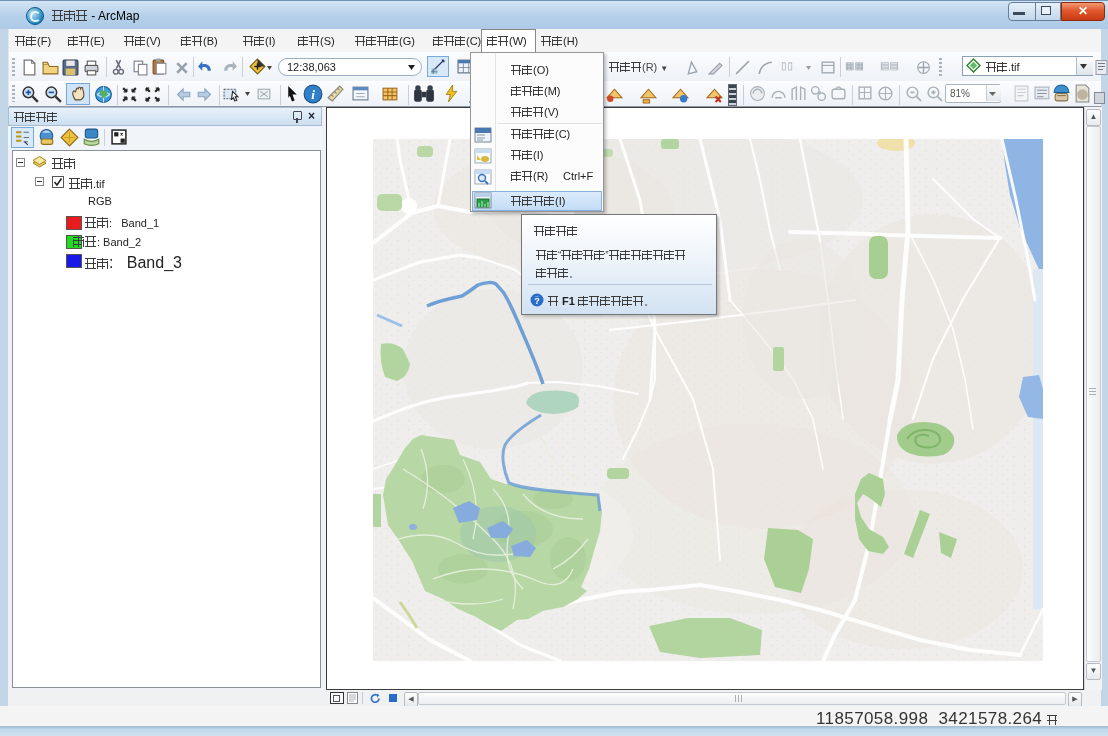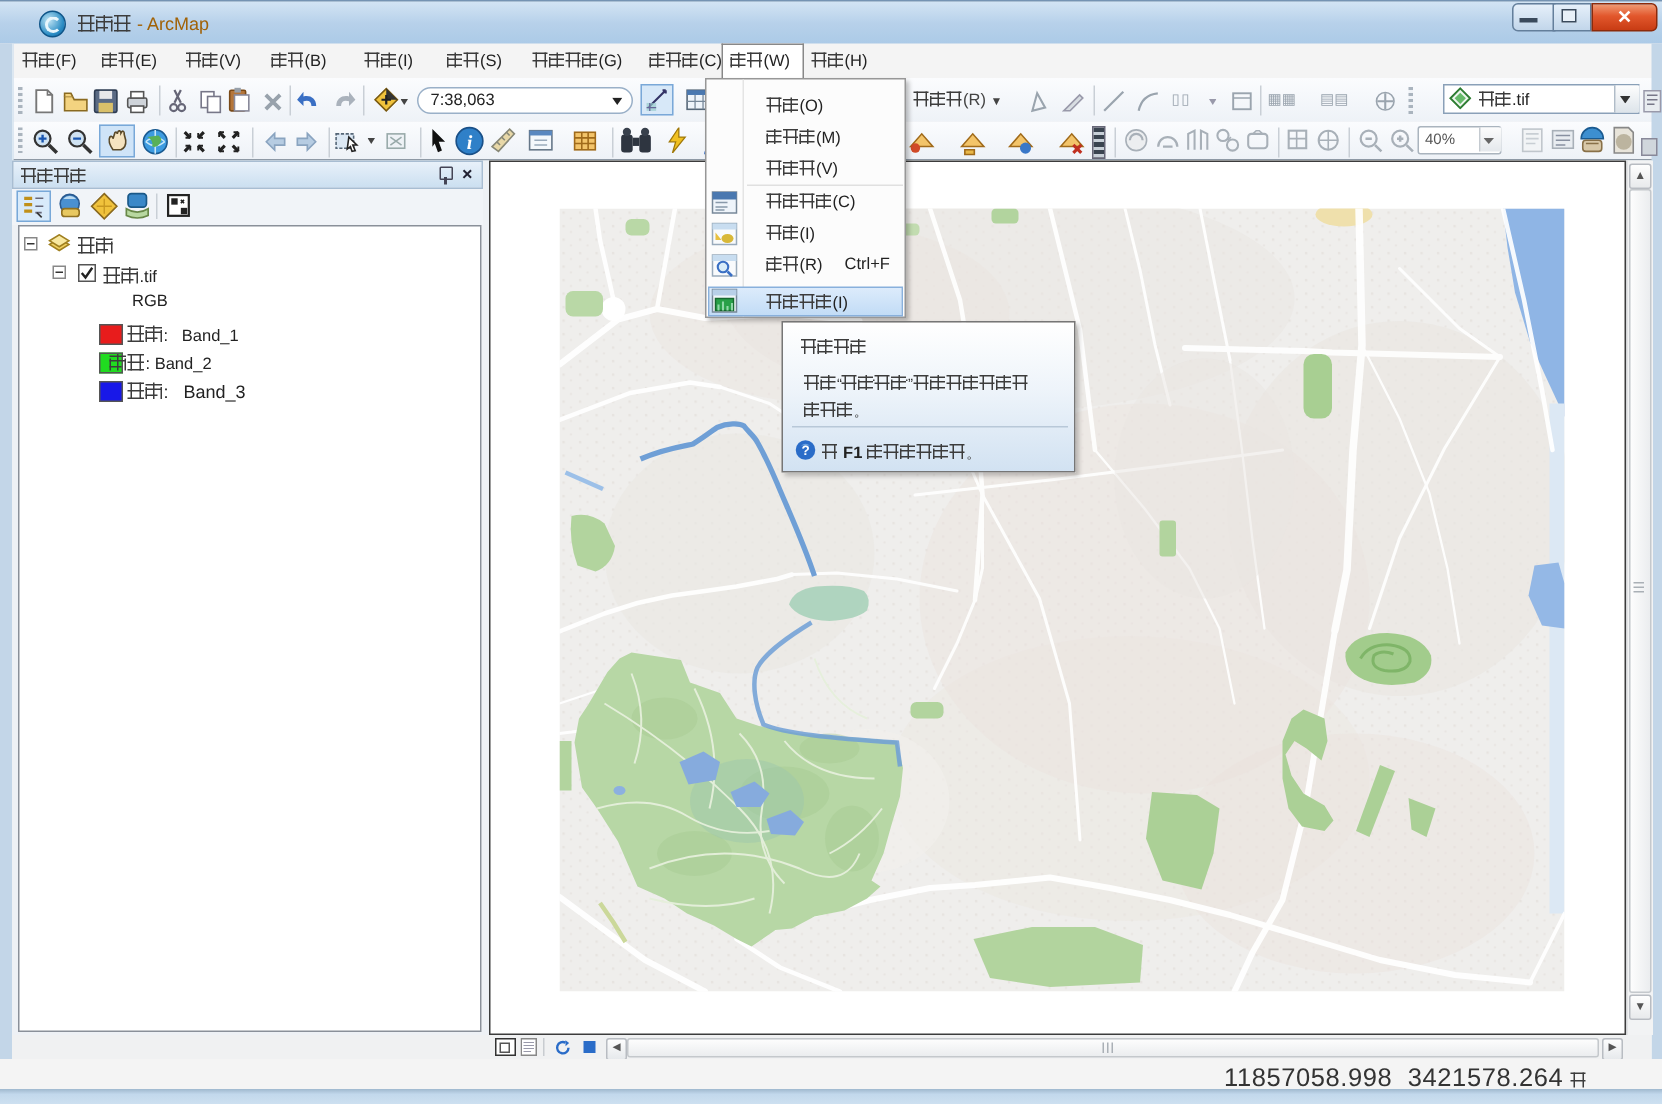--- a/index.html
+++ b/index.html
@@ -20,21 +20,21 @@
 .z.sm{width:10px;height:10px;background-size:10px 1px,10px 1px,10px 1px,1px 10px,1px 10px}
 .tsep{position:absolute;top:57px;height:20px;width:1px;background:#c9cfd6}
 .tsep2{position:absolute;top:85px;height:20px;width:1px;background:#c9cfd6}
 .ico{position:absolute;width:17px;height:17px}
 </style></head>
 <body>
 
 <div class="abs" id="titlebar" style="left:0;top:0;width:1108px;height:29px;background:linear-gradient(#d3e4f4,#b7d1ea 50%,#abcae7);border-top:1px solid #7593b2"></div>
 <div class="abs" style="left:26px;top:7px;width:16px;height:16px;border-radius:50%;background:radial-gradient(circle at 35% 35%,#bfe4f4,#2a8cc4 65%,#1265a0);border:1px solid #0f5588"></div>
 <div class="abs" style="left:30px;top:11px;width:7px;height:7px;border:2px solid #e8f6fc;border-radius:50%;border-right-color:transparent"></div>
-<div class="abs" style="left:52px;top:9px"><i class="z"></i><i class="z v2"></i><i class="z"></i><span style="font-size:12px;color:#a16207">&nbsp;- ArcMap</span></div>
+<div class="abs" style="left:52px;top:9px"><i class="z"></i><i class="z v2"></i><i class="z"></i><span style="font-size:12px;color:#000000">&nbsp;- ArcMap</span></div>
 
 <div class="abs" style="left:1008px;top:2px;width:27px;height:17px;background:linear-gradient(#e6f0fa,#c2d6ea);border:1px solid #647f9b;border-radius:4px 0 0 4px"></div>
 <div class="abs" style="left:1013px;top:12px;width:12px;height:3px;background:#3a4a5c"></div>
 <div class="abs" style="left:1035px;top:2px;width:24px;height:17px;background:linear-gradient(#e6f0fa,#c2d6ea);border:1px solid #647f9b"></div>
 <div class="abs" style="left:1041px;top:6px;width:8px;height:7px;border:1px solid #3a4a5c;background:#e8f0f8"></div>
 <div class="abs" style="left:1061px;top:2px;width:42px;height:17px;background:linear-gradient(#f09a74,#e2572c 45%,#c83c14);border:1px solid #8c2a0a;border-radius:0 4px 4px 0;color:#fff;text-align:center;font-size:12px;font-weight:bold;line-height:16px">✕</div>
 
 <div class="abs" id="menubar" style="left:0;top:29px;width:1108px;height:23px;background:#f4f4f4;border-bottom:1px solid #e2e2e2"></div>
 <div class="abs" style="top:35px;left:15px;font-size:11px"><i class="z sm"></i><i class="z sm v2"></i><span>(F)</span></div>
 <div class="abs" style="top:35px;left:68px;font-size:11px"><i class="z sm v2"></i><i class="z sm"></i><span>(E)</span></div>
@@ -257,21 +257,21 @@
       <rect x="0.5" y="0.5" width="11" height="11" fill="#fff" stroke="#555"></rect>
       <path d="M2.5,6 L5,9 L9.5,2.5" fill="none" stroke="#222" stroke-width="1.6"></path>
     </svg>
 <div class="abs" style="left:69px;top:177px"><i class="z"></i><i class="z v2"></i><span style="font-size:11px">.tif</span></div>
 <div class="abs" style="left:88px;top:195px;font-size:11px;color:#222">RGB</div>
 <div class="abs" style="left:66px;top:216px;width:14px;height:12px;background:#e81c1c;border:1px solid #555"></div>
 <div class="abs" style="left:85px;top:216px"><i class="z"></i><i class="z v2"></i><span style="font-size:11px">:&nbsp;&nbsp;&nbsp;Band_1</span></div>
 <div class="abs" style="left:66px;top:235px;width:14px;height:12px;background:#20dc20;border:1px solid #555"></div>
 <div class="abs" style="left:73px;top:235px"><i class="z v2"></i><i class="z"></i><span style="font-size:11px">: Band_2</span></div>
 <div class="abs" style="left:66px;top:254px;width:14px;height:12px;background:#1818e8;border:1px solid #555"></div>
-<div class="abs" style="left:85px;top:254px"><i class="z"></i><i class="z v2"></i><span style="font-size:12px">:&nbsp;&nbsp;&nbsp;Band_3</span></div>
+<div class="abs" style="left:85px;top:254px"><i class="z"></i><i class="z v2"></i><span style="font-size:16px">:&nbsp;&nbsp;&nbsp;Band_3</span></div>
 </div>
 
 <div id="tb1">
 <div class="abs" style="left:12px;top:58px;width:3px;height:18px;background:repeating-linear-gradient(#aab4be 0 2px,#f0f3f7 2px 4px)"></div>
 <svg class="ico" style="left:21px;top:59px" viewBox="0 0 16 16">
       <path d="M3,1 h7 l3,3 v11 h-10 z" fill="#fff" stroke="#777" stroke-width="1.2"></path>
       <path d="M10,1 v3 h3" fill="none" stroke="#777"></path>
     </svg>
 <svg class="ico" style="left:42px;top:59px" viewBox="0 0 16 16">
       <path d="M1,5 h5 l1,2 h8 v7 h-14 z" fill="#f3d380" stroke="#8a6a20"></path>
@@ -313,21 +313,21 @@
       <path d="M3,11 C3,6 7,4 11,5 L11,2 L15,7 L11,11 L11,8 C8,7 6,8 6,11 Z" fill="#aab2bc"></path>
     </svg>
 <div class="tsep" style="left:242px"></div>
 <svg class="ico" style="left:249px;top:58px" viewBox="0 0 16 16">
       <path d="M8,1 L15,8 L8,15 L1,8 Z" fill="#f0c23c" stroke="#7a5a10"></path>
       <path d="M8,1 L15,8 L8,8 Z" fill="#333"></path>
       <path d="M8,5 v6 M5,8 h6" stroke="#222" stroke-width="1.4"></path>
     </svg>
 <div class="abs" style="left:267px;top:66px;width:5px;height:4px;background:#444;clip-path:polygon(0 0,100% 0,50% 100%)"></div>
 <div class="abs" style="left:278px;top:58px;width:144px;height:18px;background:#fff;border:1px solid #9ab0c8;border-radius:9px;box-sizing:border-box"></div>
-<div class="abs" style="left:287px;top:61px;font-size:11px;color:#222">7:38,063</div>
+<div class="abs" style="left:287px;top:61px;font-size:11px;color:#222">12:38,063</div>
 <div class="abs" style="left:408px;top:65px;width:7px;height:5px;background:#222;clip-path:polygon(0 0,100% 0,50% 100%)"></div>
 <div class="abs" style="left:427px;top:56px;width:22px;height:21px;background:#d7e8f8;border:1px solid #7aa8d8;box-sizing:border-box"></div>
 <svg class="ico" style="left:430px;top:58px" viewBox="0 0 16 16">
       <path d="M2,13 L13,2 M13,2 l-2,0 m2,0 l0,2" stroke="#336" stroke-width="1.3"></path>
       <rect x="1" y="10" width="6" height="5" fill="#9cc" opacity="0.7"></rect>
       <path d="M1,13 h6 M3,10 v5" stroke="#669" stroke-width="0.8"></path>
     </svg>
 <svg class="ico" style="left:457px;top:58px" viewBox="0 0 16 16">
       <rect x="1" y="2" width="14" height="12" fill="#eef4fa" stroke="#567"></rect>
       <rect x="1" y="2" width="14" height="3" fill="#4a78b0"></rect>
@@ -508,21 +508,21 @@
 <div class="tsep2" style="left:899px"></div>
 <svg class="ico" style="left:905px;top:85px" viewBox="0 0 16 16">
       <circle cx="7" cy="7" r="5" fill="none" stroke="#a8b0b8" stroke-width="1.4"></circle>
       <path d="M11,11 l4,4 M5,7 h4" stroke="#a8b0b8" stroke-width="1.6"></path>
     </svg>
 <svg class="ico" style="left:926px;top:85px" viewBox="0 0 16 16">
       <circle cx="7" cy="7" r="5" fill="none" stroke="#a8b0b8" stroke-width="1.4"></circle>
       <path d="M11,11 l4,4 M5,7 h4 M7,5 v4" stroke="#a8b0b8" stroke-width="1.6"></path>
     </svg>
 <div class="abs" style="left:945px;top:84px;width:56px;height:19px;background:#fff;border:1px solid #aab4be;border-radius:2px;box-sizing:border-box"></div>
-<div class="abs" style="left:950px;top:88px;font-size:10px;color:#555">40%</div>
+<div class="abs" style="left:950px;top:88px;font-size:10px;color:#555">81%</div>
 <div class="abs" style="left:986px;top:85px;width:14px;height:16px;background:linear-gradient(#fcfcfc,#e4e8ec);border-left:1px solid #c4cad0"></div>
 <div class="abs" style="left:989px;top:92px;width:7px;height:4px;background:#666;clip-path:polygon(0 0,100% 0,50% 100%)"></div>
 <svg class="ico" style="left:1013px;top:85px" viewBox="0 0 16 16">
       <rect x="2" y="1" width="12" height="14" fill="#f2f4f6" stroke="#c0c6cc"></rect>
       <path d="M4,4 h8 M4,7 h8 M4,10 h6" stroke="#c8ced4"></path>
     </svg>
 <svg class="ico" style="left:1034px;top:85px" viewBox="0 0 16 16">
       <rect x="1" y="2" width="13" height="11" fill="#e8ecf0" stroke="#a8b0b8"></rect>
       <path d="M3,5 h9 M3,8 h9 M3,11 h6" stroke="#8890a0"></path>
     </svg>

